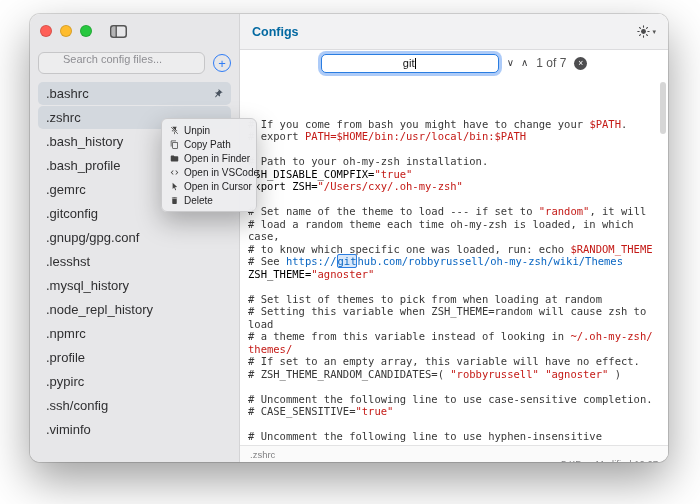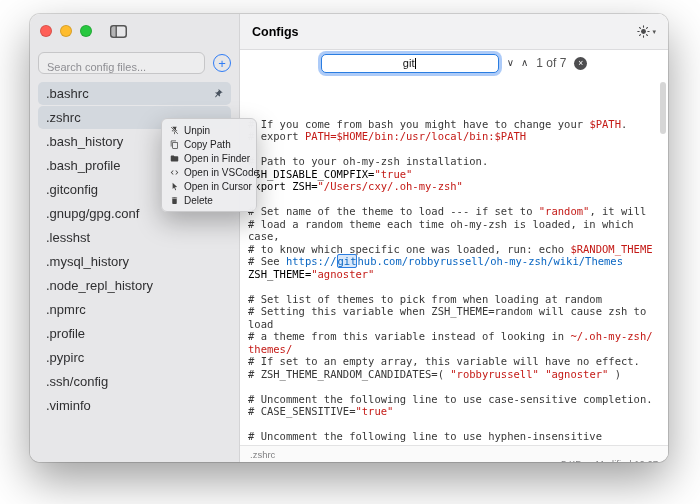--- a/index.html
+++ b/index.html
@@ -11,21 +11,21 @@
     box-shadow:0 0 0 1px rgba(0,0,0,.14), 0 18px 45px rgba(0,0,0,.38); }
 
   
   .sidebar { width:210px; background:#e7e7e9; border-right:1px solid #d4d4d6; display:flex; flex-direction:column; flex:none; }
   .sidebar-top { height:34px; display:flex; align-items:center; padding:0 10px; flex:none; }
   .traffic { display:flex; gap:8px; }
   .light { width:12px; height:12px; border-radius:50%; border:0.5px solid rgba(0,0,0,.15); }
   .sidebar-toggle { margin-left:18px; display:flex; align-items:center; cursor:default; }
   .search-row { display:flex; align-items:center; gap:8px; padding:0 8px; margin-top:4px; flex:none; }
   .search-field { flex:1; height:22px; background:#ededee; border:1px solid #c6c6c8; border-radius:6px;
-    display:flex; align-items:flex-end; padding:0 8px; }
+    display:flex; align-items:flex-start; padding:0 24px; }
   .search-placeholder { font-size:11px; color:#8e8e93; white-space:nowrap; overflow:hidden; }
   .add-btn { width:18px; height:18px; border:1.5px solid #2f7cf6; color:#2f7cf6; border-radius:50%;
     display:flex; align-items:center; justify-content:center; font-size:13px; line-height:1; flex:none; }
   .file-list { flex:1; padding:8px 8px 0; overflow:hidden; }
   .file-row { height:23px; margin-bottom:1px; display:flex; align-items:center; padding:0 8px; border-radius:5px;
     font-size:13px; color:#2f2f31; }
   .file-row.pinned { background:#d3d8de; }
   .file-row .pin-wrap { margin-left:auto; display:flex; }
   .file-row .pin-wrap svg { transform:rotate(40deg); }
 
@@ -34,21 +34,21 @@
     background:rgba(237,237,239,.98); border:1px solid #cbcbcd; border-radius:6px;
     box-shadow:0 10px 26px rgba(0,0,0,.28); z-index:20; }
   .menu-item { height:14px; display:flex; align-items:center; gap:5px; padding:0 5px;
     font-size:10px; color:#1d1d1f; border-radius:3px; white-space:nowrap; }
   .menu-item svg { flex:none; }
 
   
   .main { flex:1; display:flex; flex-direction:column; background:#fff; min-width:0; }
   .toolbar { height:36px; flex:none; background:#f2f2f3; border-bottom:1px solid #dcdcde;
     display:flex; align-items:center; padding:0 12px; }
-  .pane-title { font-size:12.5px; font-weight:700; color:#000000; }
+  .pane-title { font-size:12.5px; font-weight:700; color:#0369a1; }
   .theme-toggle { margin-left:auto; display:flex; align-items:center; gap:2px; color:#555; }
   .theme-caret { font-size:7px; color:#555; }
 
   .find-bar { height:26px; flex:none; display:flex; align-items:center; justify-content:center; gap:8px; background:#fff; }
   .find-input { width:178px; height:19px; background:#fff; border:1px solid #2a7de1; border-radius:5px;
     box-shadow:0 0 0 3px rgba(74,140,240,.45); display:flex; align-items:center; justify-content:center; }
   .find-query { font-size:11px; color:#111; }
   .caret { display:inline-block; width:1px; height:11px; background:#000; margin-left:1px; vertical-align:-2px; }
   .find-chevrons { display:flex; gap:7px; align-items:center; }
   .chev { font-size:10px; color:#3c3c3e; line-height:1; }
@@ -109,20 +109,23 @@
             </span>
           </div>
           <div class="file-row pinned">
             <span>.zshrc</span>
           </div>
           <div class="file-row">
             <span>.bash_history</span>
           </div>
           <div class="file-row">
             <span>.bash_profile</span>
+          </div>
+          <div class="file-row">
+            <span>.gemrc</span>
           </div>
           <div class="file-row">
             <span>.gitconfig</span>
           </div>
           <div class="file-row">
             <span>.gnupg/gpg.conf</span>
           </div>
           <div class="file-row">
             <span>.lesshst</span>
           </div>

